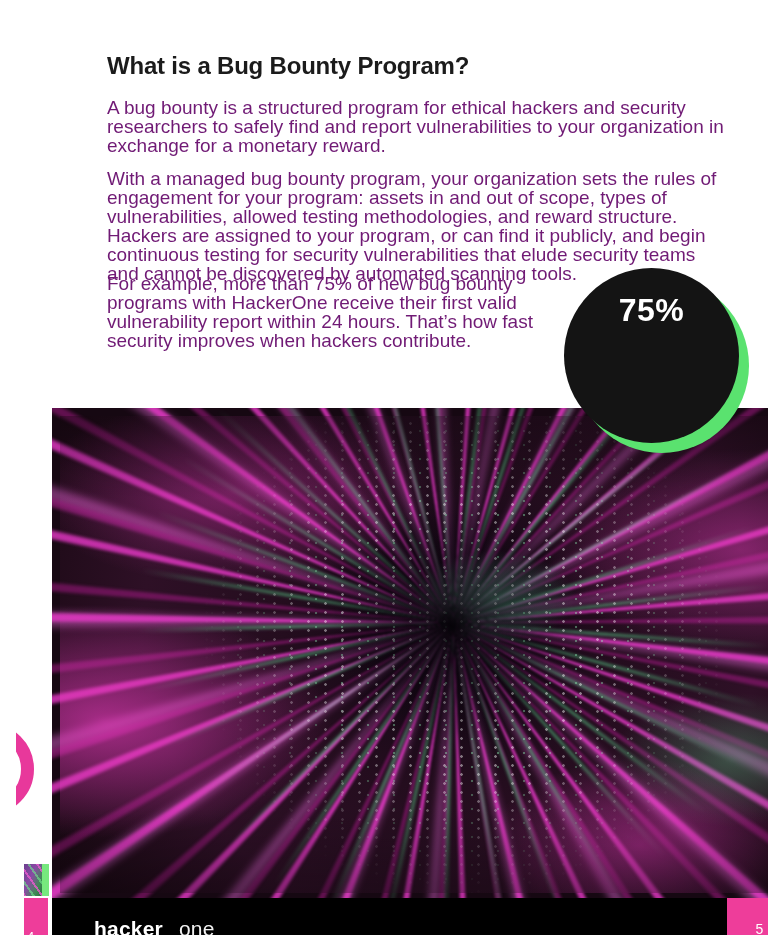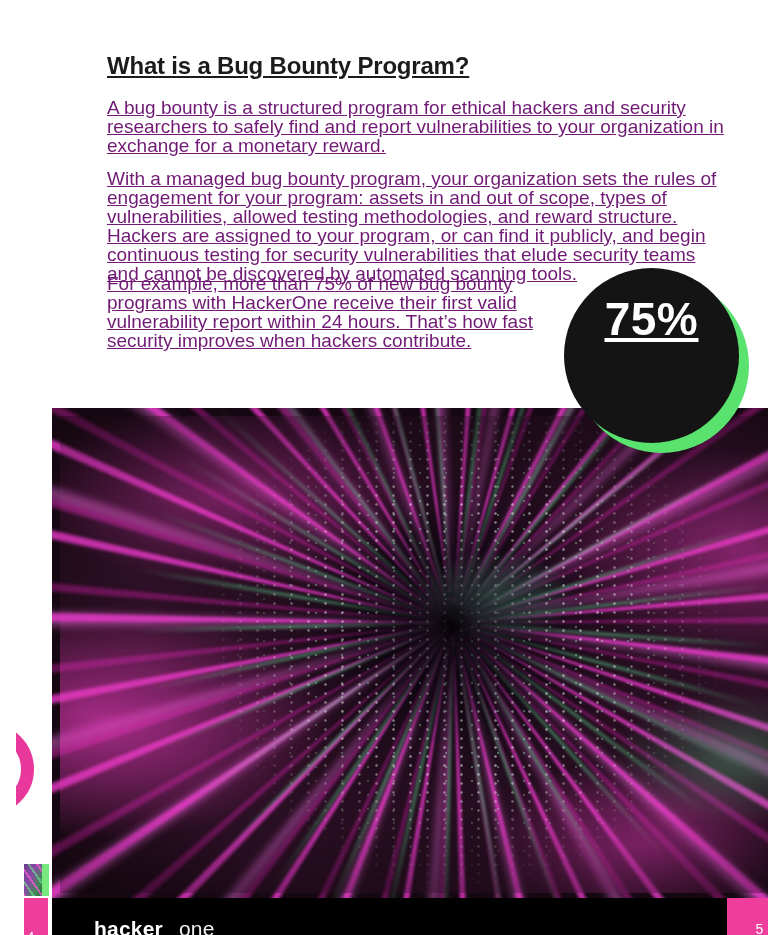--- a/index.html
+++ b/index.html
@@ -1,15 +1,15 @@
 <!DOCTYPE html>
 <html><head>
 <meta charset="utf-8">
 <style>
-  * { margin:8px; padding:0; box-sizing:border-box;text-decoration:underline; }
+  * { margin:8px; padding:0; box-sizing:border-box; }
   html,body { width:768px; height:935px; }
   body {
     font-family:"Liberation Sans", sans-serif;
     background:#ffffff;
     position:relative;
     overflow:hidden;
   }
   .abs { position:absolute; }
 
   
@@ -31,21 +31,21 @@
     left:550px; top:254px; width:175px; height:175px;
     border-radius:50%; background:#5ae26f; z-index:3;
   }
   .badge-circle {
     left:540px; top:244px; width:175px; height:175px;
     border-radius:50%; background:#141414; z-index:4;
     display:flex; flex-direction:column; align-items:center;
     text-align:center; color:#ffffff;
   }
   .badge-value {
-    margin-top:24px; font-size:46px; font-weight:800; letter-spacing:0.5px;
+    margin-top:24px; font-size:32px; font-weight:800; letter-spacing:0.5px;
   }
   .badge-caption {
     margin-top:5px; width:158px; font-size:11.5px; line-height:16.5px;
     font-weight:400; color:#f2f2f2;
   }
 
   
   .hero {
     left:28px; top:384px; width:740px; height:493px;
     background:#160812; overflow:hidden; z-index:1;

